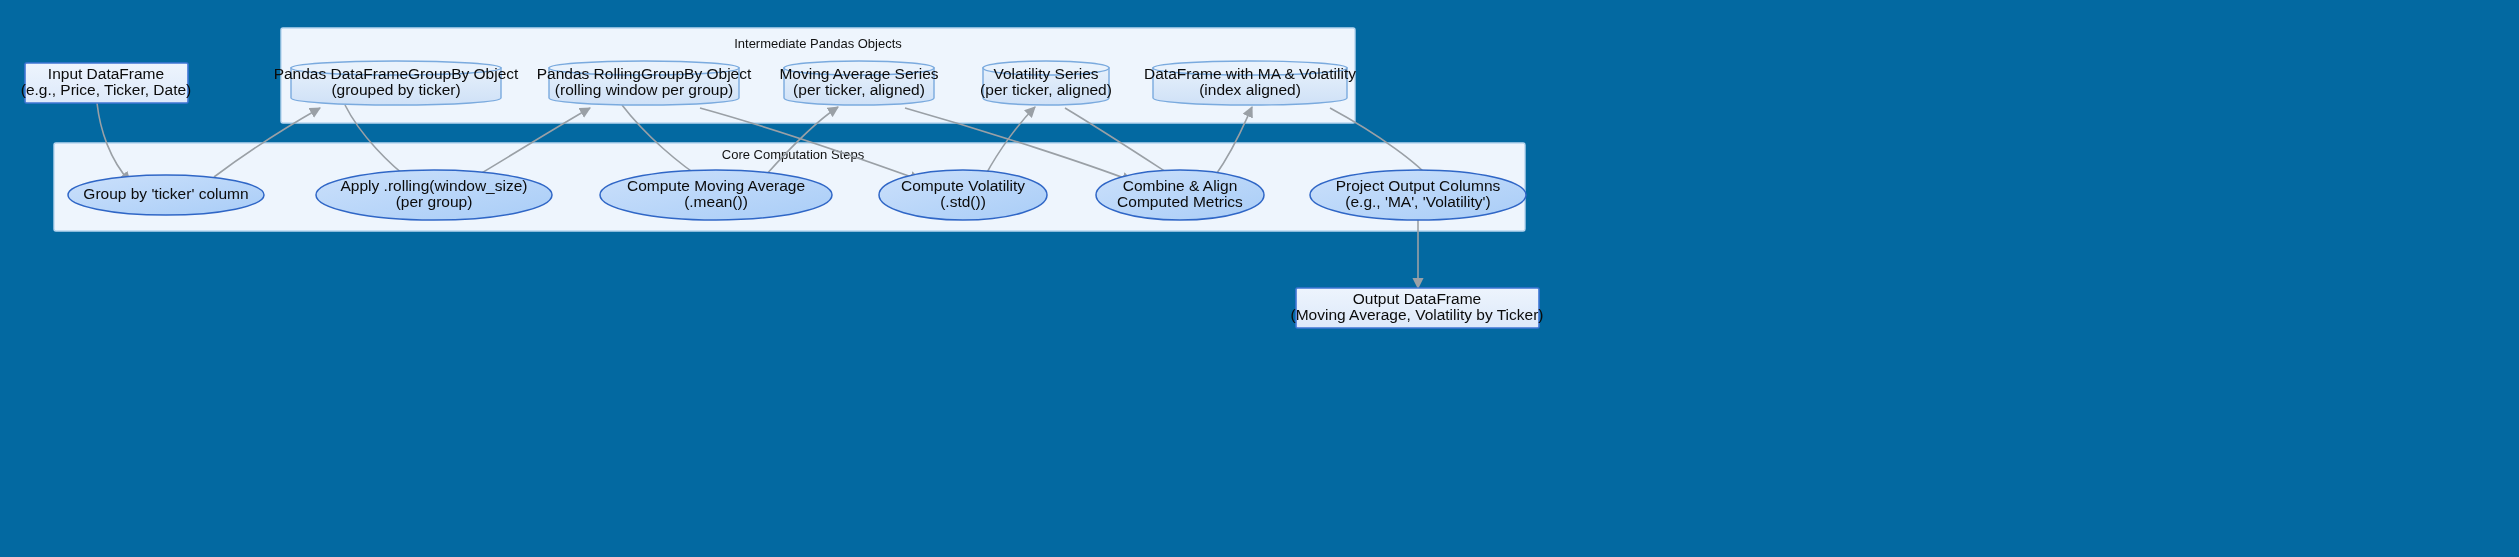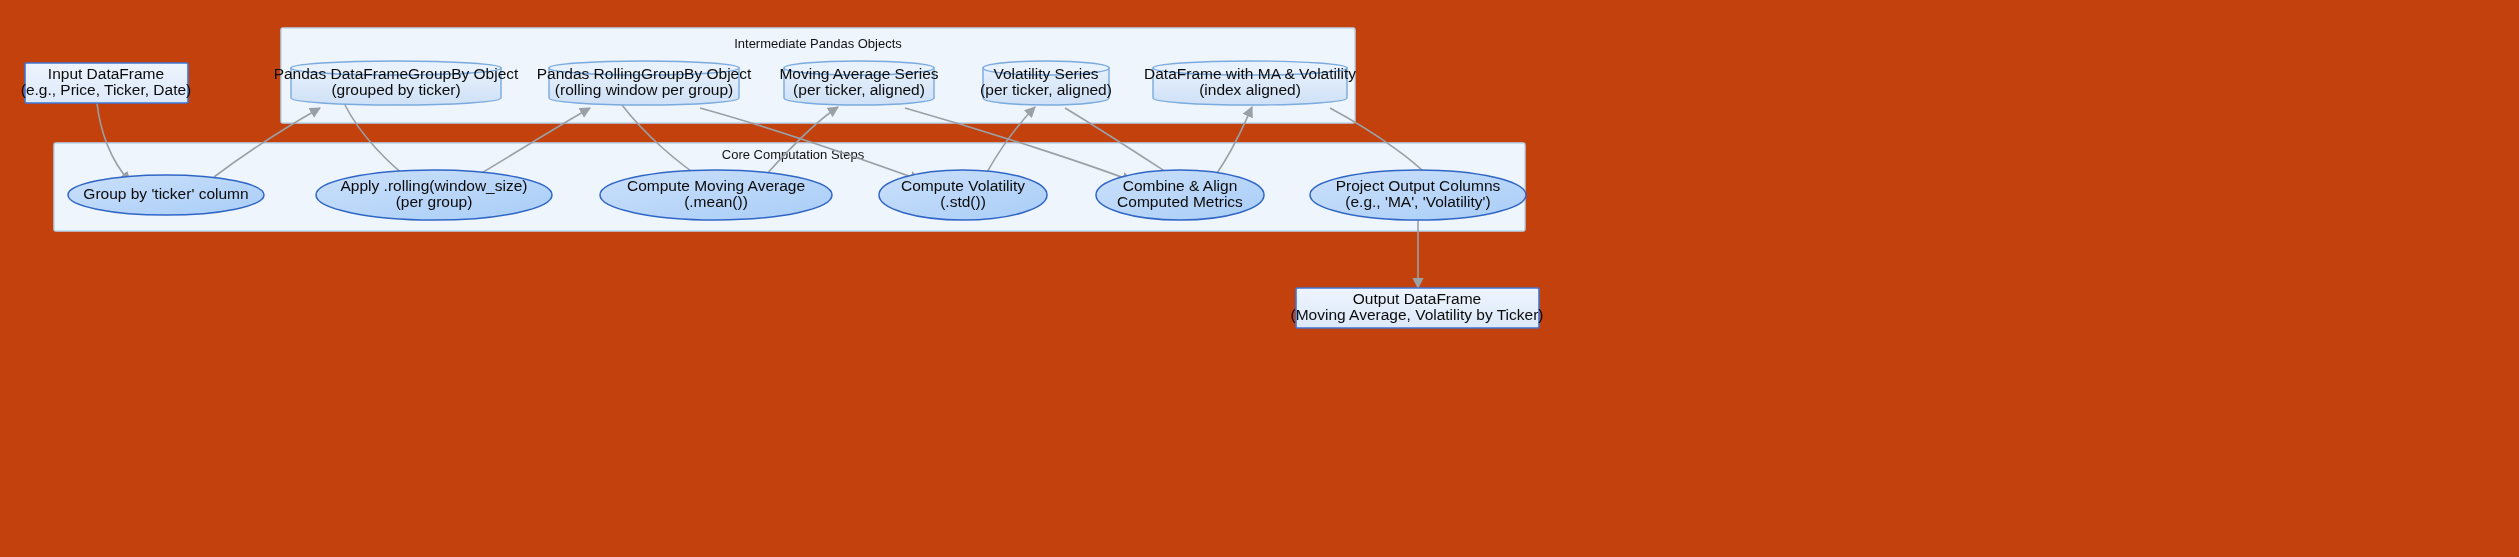--- a/index.html
+++ b/index.html
@@ -4,21 +4,21 @@
 <style>
   html, body {
     margin: 0;
     padding: 0;
     background: #000000;
   }
   #stage {
     position: relative;
     width: 2519px;
     height: 557px;
-    background: #c2410c;
+    background: #0369a1;
     overflow: hidden;
     font-family: "Liberation Sans", sans-serif;
   }
   #svg-root {
     position: absolute;
     left: 0;
     top: 0;
     width: 2519px;
     height: 557px;
   }

